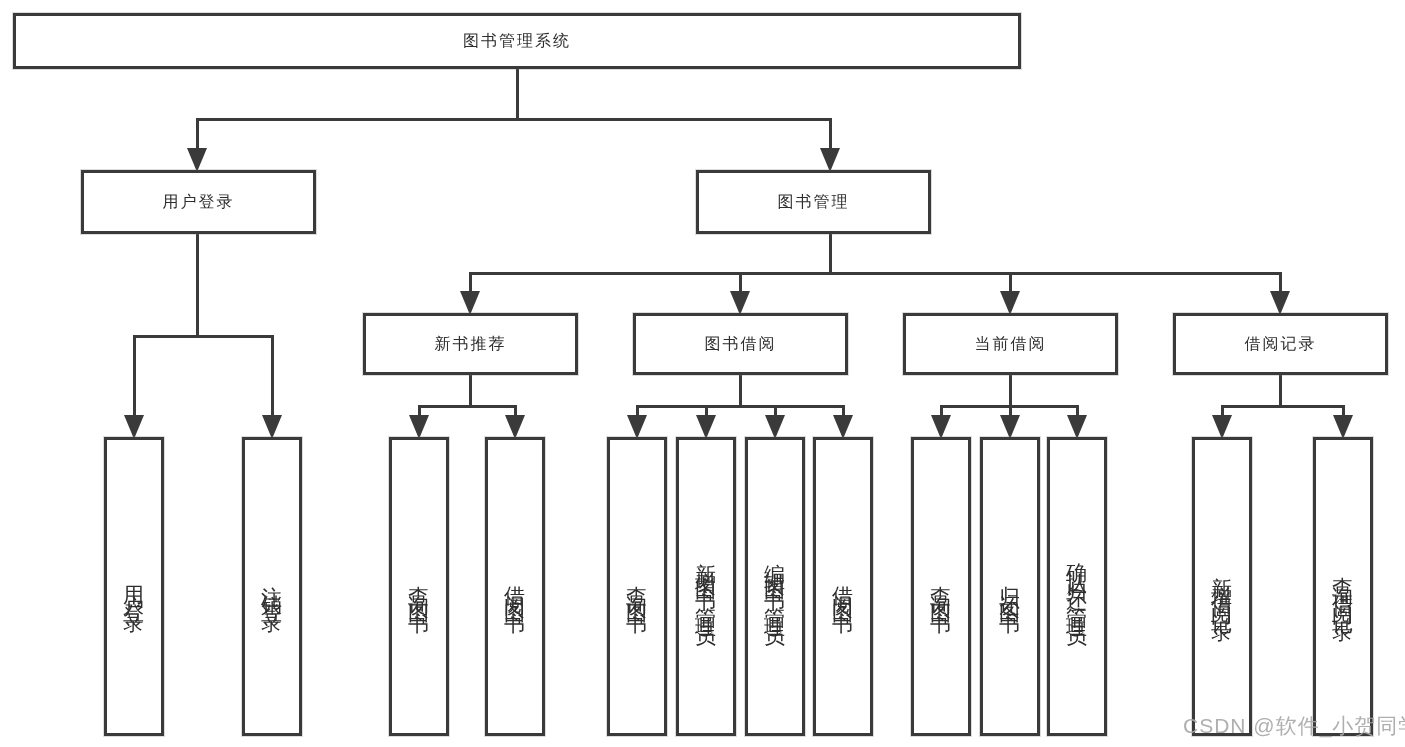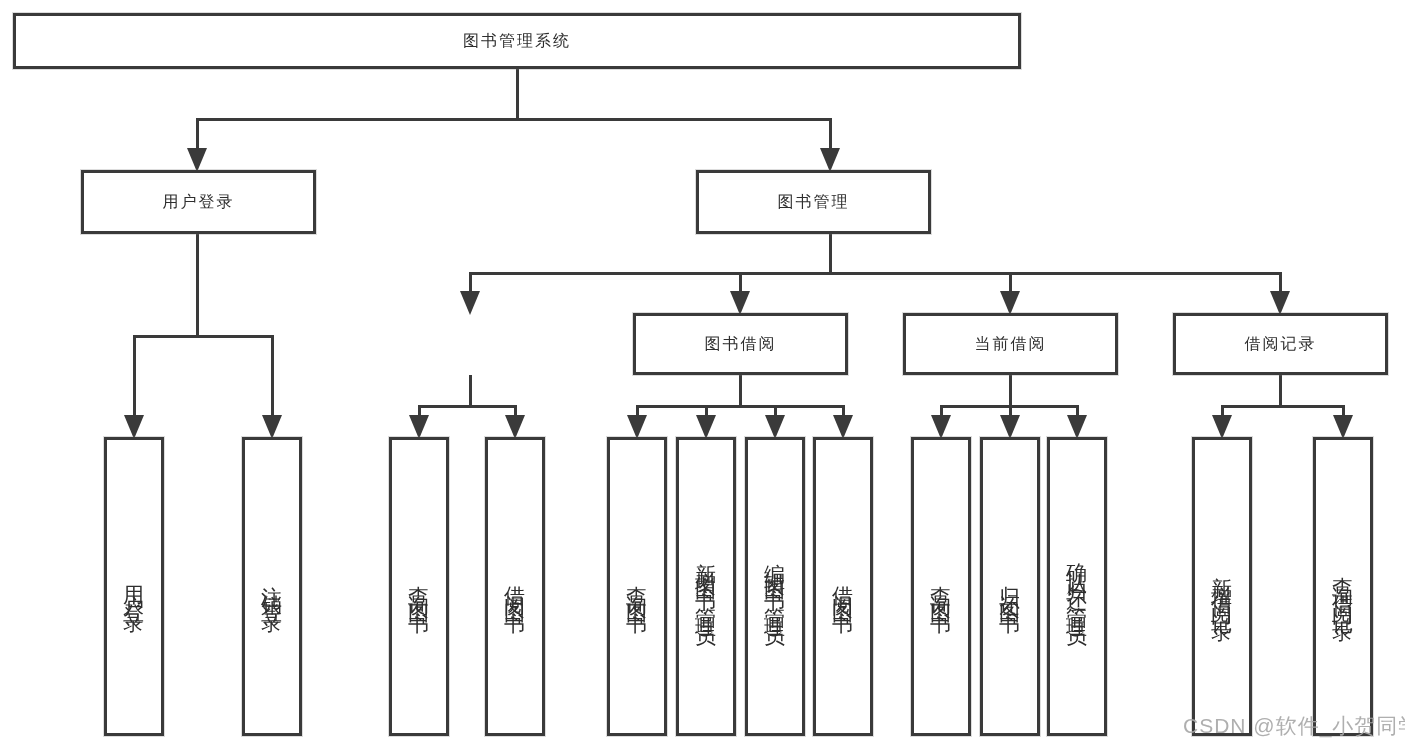--- a/index.html
+++ b/index.html
@@ -122,20 +122,23 @@
     <div class="arrow" style="left: 1333px; top: 415px;"></div>
     <div class="box hbox" style="left: 13px; top: 13px; width: 1008px; height: 56px;">
       <span class="label">图书管理系统</span>
     </div>
     <div class="box hbox" style="left: 81px; top: 170px; width: 235px; height: 64px;">
       <span class="label">用户登录</span>
     </div>
     <div class="box hbox" style="left: 696px; top: 170px; width: 235px; height: 64px;">
       <span class="label">图书管理</span>
     </div>
+    <div class="box hbox" style="left: 363px; top: 313px; width: 215px; height: 62px;">
+      <span class="label">新书推荐</span>
+    </div>
     <div class="box hbox" style="left: 903px; top: 313px; width: 215px; height: 62px;">
       <span class="label">当前借阅</span>
     </div>
     <div class="box hbox" style="left: 633px; top: 313px; width: 215px; height: 62px;">
       <span class="label">图书借阅</span>
     </div>
     <div class="box hbox" style="left: 1173px; top: 313px; width: 215px; height: 62px;">
       <span class="label">借阅记录</span>
     </div>
     <div class="box vbox" style="left: 104px; top: 437px; width: 60px; height: 299px;">

